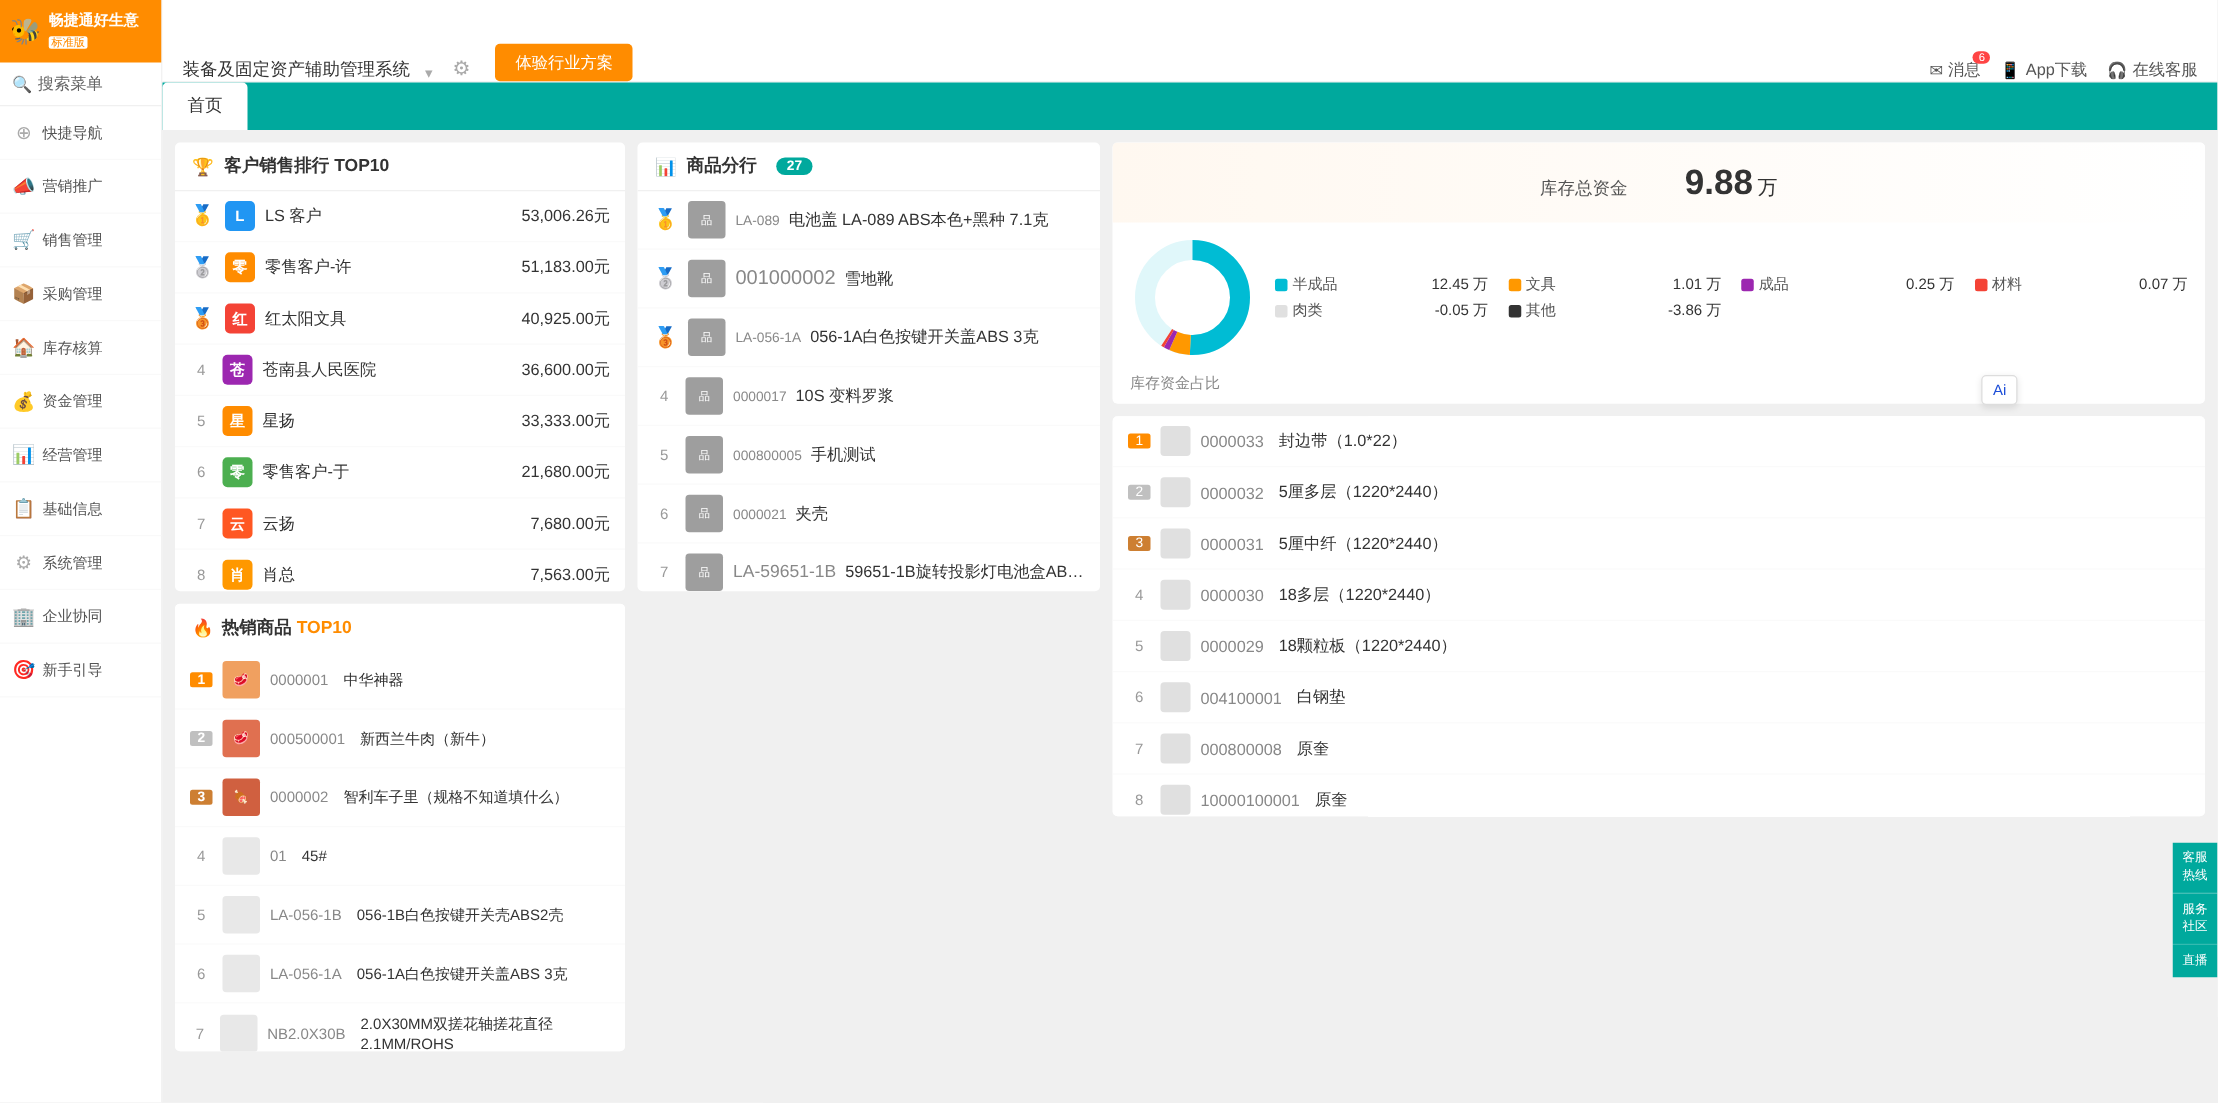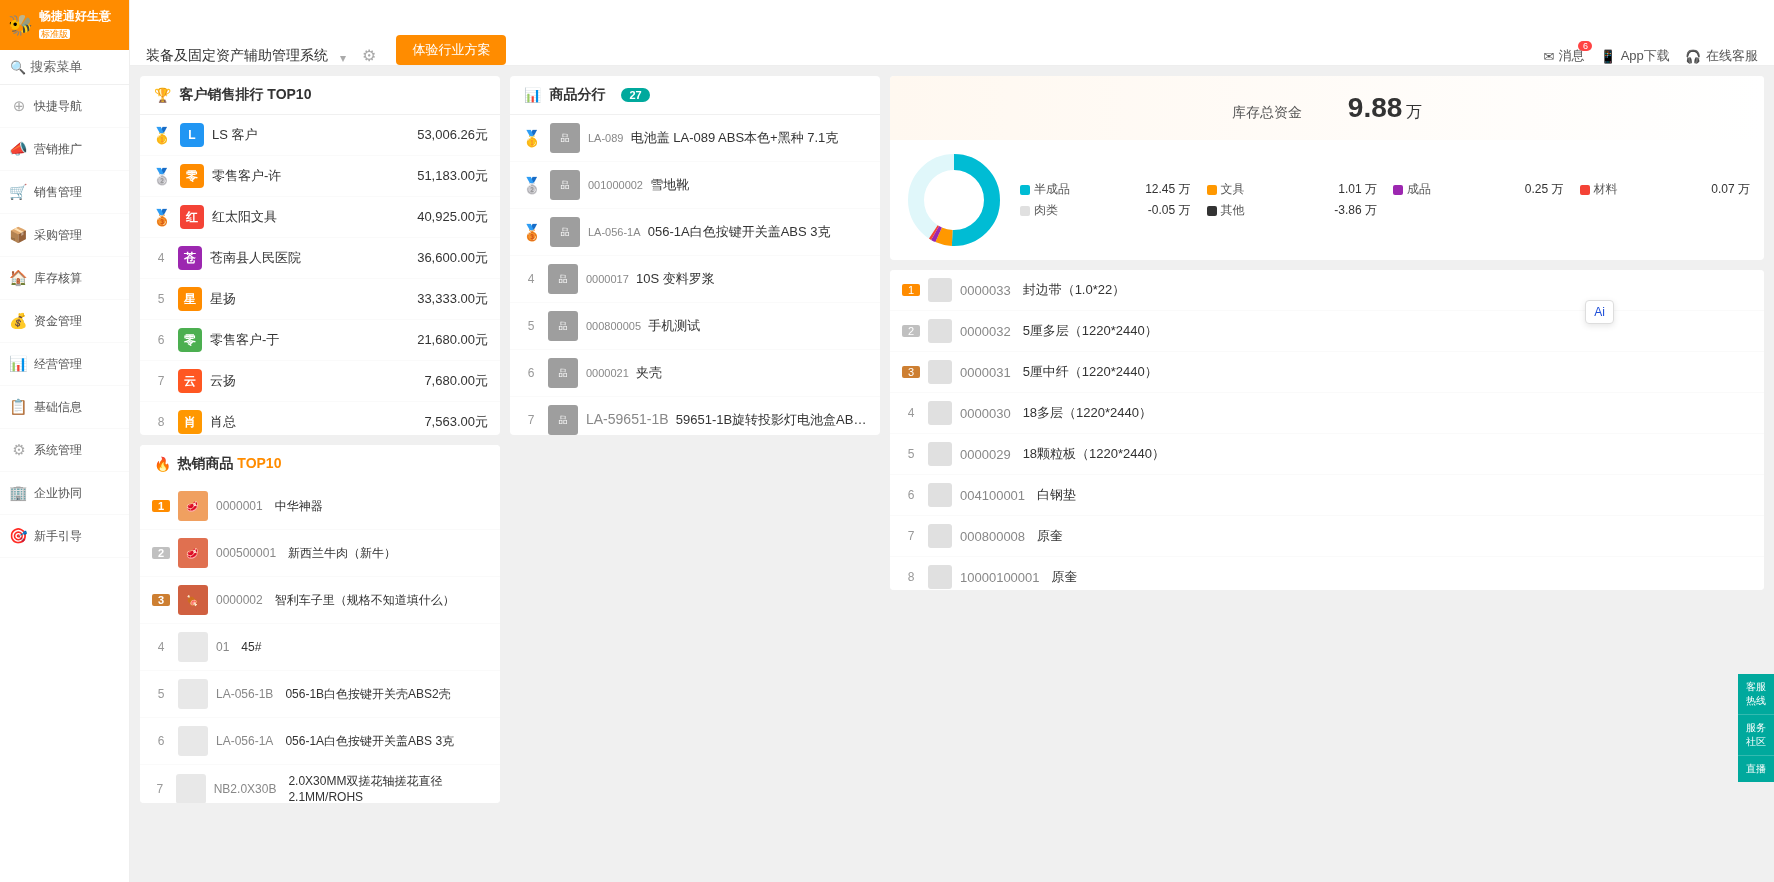--- a/index.html
+++ b/index.html
@@ -183,20 +183,23 @@
         <span>📱</span>
         <span>App下载</span>
       </div>
       <div class="topbar-right-item">
         <span>🎧</span>
         <span>在线客服</span>
       </div>
     </div>
   </div>
 
+  <div class="nav-tabs">
+    <div class="nav-tab active">首页</div>
+  </div>
 
   <div class="content">
 
     <div class="col-left">
       <div class="card">
         <div class="card-header">
           <span>🏆</span>
           <span>客户销售排行 TOP10</span>
         </div>
         <div class="scroll-area">
@@ -321,21 +324,21 @@
         </div>
         <div class="scroll-area">
           <div class="rank-row">
             <span class="medal-icon">🥇</span>
             <div class="top10-thumb" style="background:#9e9e9e; color:#fff; font-size:9px;">品</div>
             <span class="rank-name"><span style="color:#888;font-size:11px;">LA-089</span> &nbsp;电池盖 LA-089 ABS本色+黑种 7.1克</span>
           </div>
           <div class="rank-row">
             <span class="medal-icon">🥈</span>
             <div class="top10-thumb" style="background:#9e9e9e; color:#fff; font-size:9px;">品</div>
-            <span class="rank-name"><span style="color:#888;font-size:11px;">001000002</span> &nbsp;雪地靴</span>
+            <span class="rank-name"><span style="color:#888;font-size:16px;">001000002</span> &nbsp;雪地靴</span>
           </div>
           <div class="rank-row">
             <span class="medal-icon">🥉</span>
             <div class="top10-thumb" style="background:#9e9e9e; color:#fff; font-size:9px;">品</div>
             <span class="rank-name"><span style="color:#888;font-size:11px;">LA-056-1A</span> &nbsp;056-1A白色按键开关盖ABS 3克</span>
           </div>
           <div class="rank-row">
             <span class="rank-num">4</span>
             <div class="top10-thumb" style="background:#9e9e9e; color:#fff; font-size:9px;">品</div>
             <span class="rank-name"><span style="color:#888;font-size:11px;">0000017</span> &nbsp;10S 变料罗浆</span>
@@ -410,20 +413,21 @@
               <span>肉类</span>
               <span class="legend-value">-0.05 万</span>
             </div>
             <div class="legend-item">
               <span class="legend-dot" style="background:#333"></span>
               <span>其他</span>
               <span class="legend-value">-3.86 万</span>
             </div>
           </div>
         </div>
+        <div class="stock-ratio-label">库存资金占比</div>
       </div>
 
       <div class="card">
         <div class="scroll-area">
           <div class="newest-row">
             <span class="newest-num n1">1</span>
             <div class="newest-thumb"></div>
             <span class="newest-code">0000033</span>
             <span class="newest-name">封边带（1.0*22）</span>
           </div>

